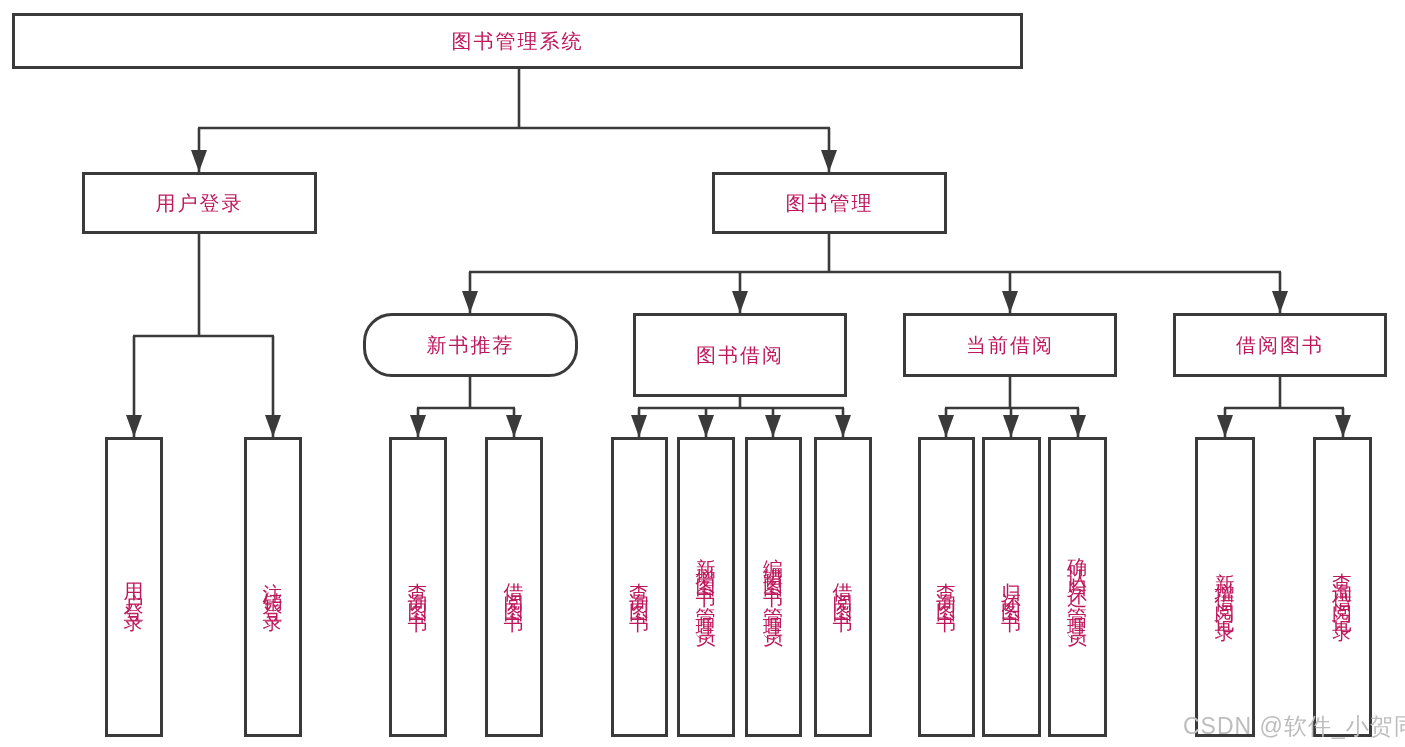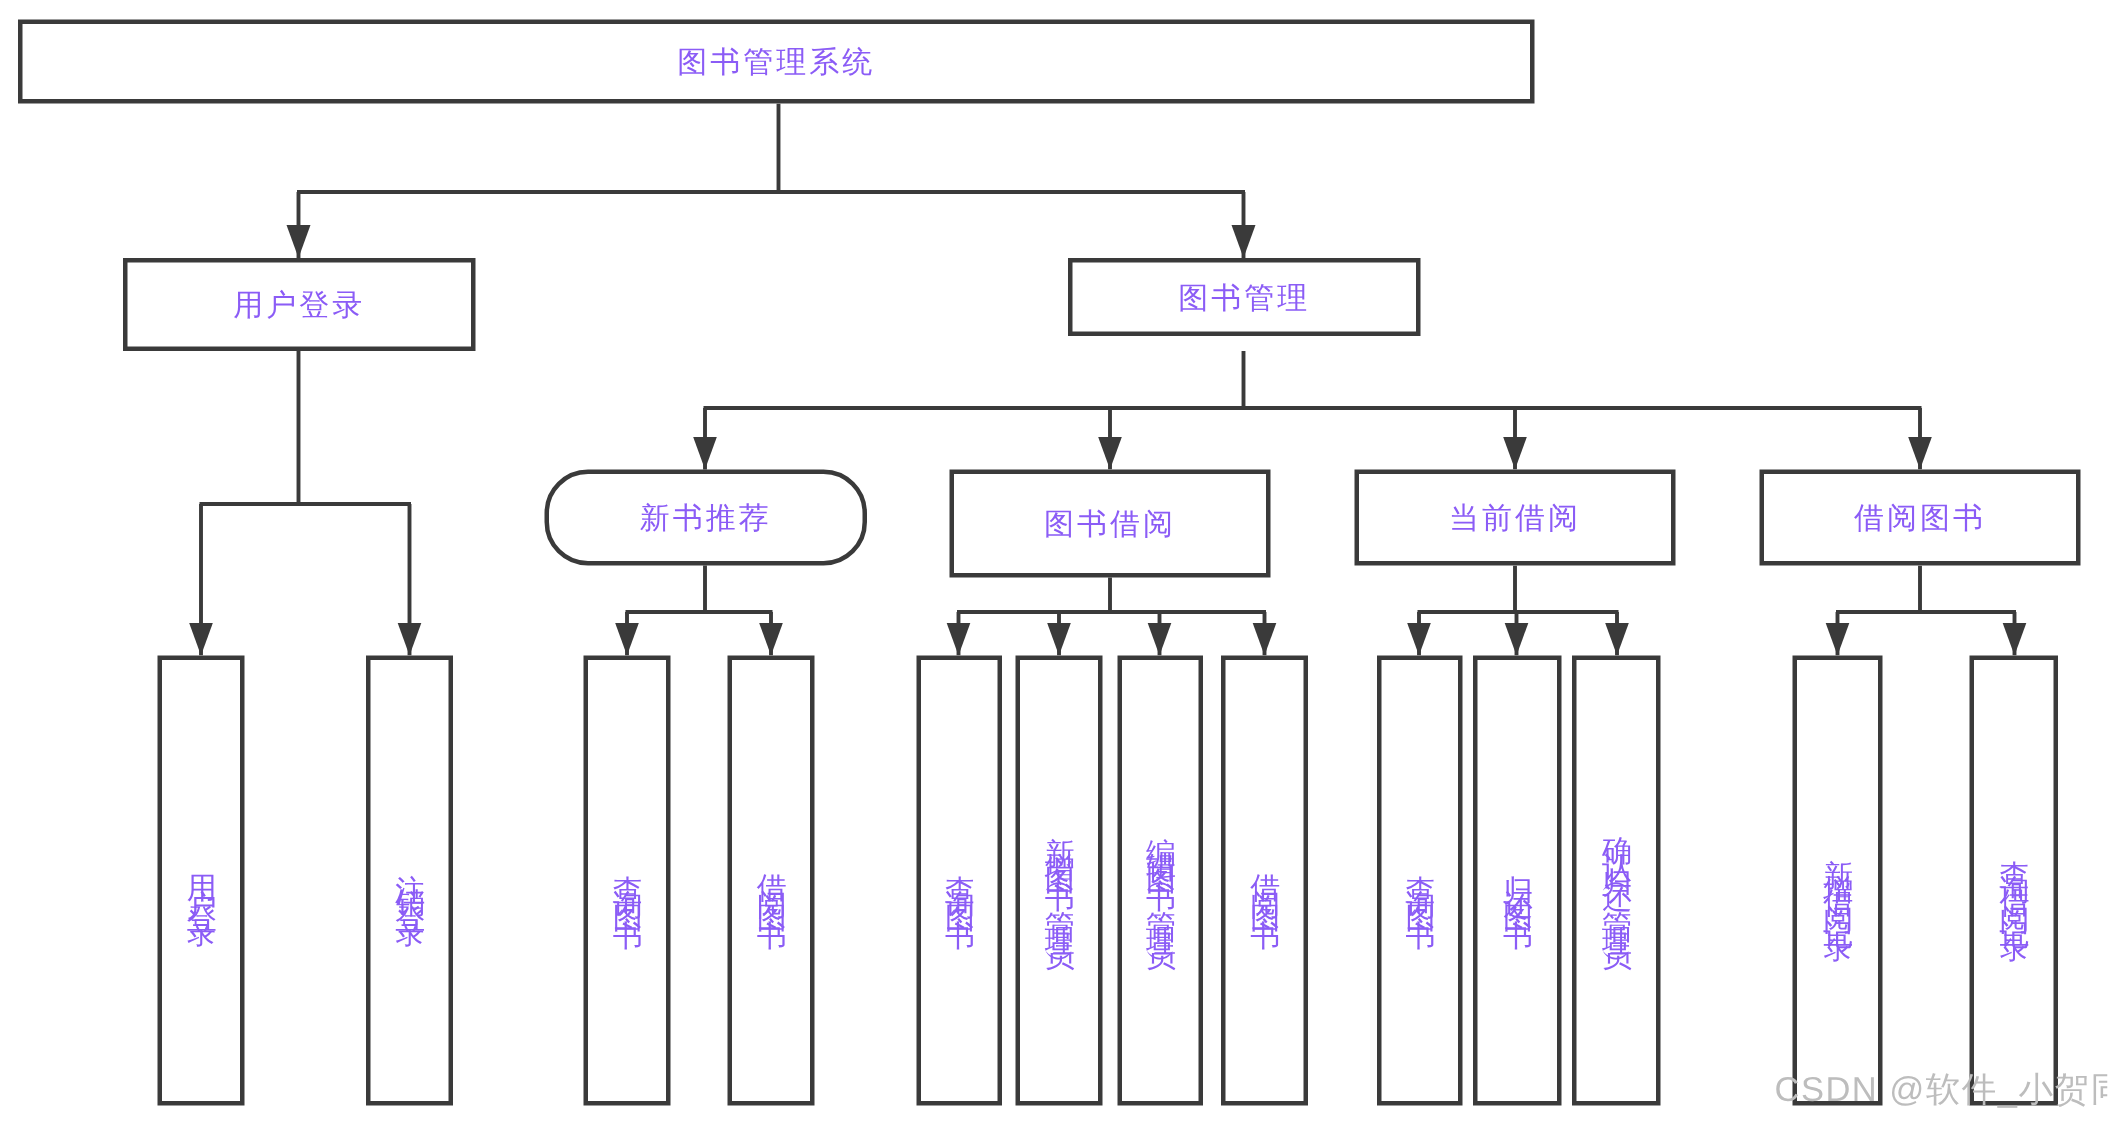--- a/index.html
+++ b/index.html
@@ -18,21 +18,21 @@
     pointer-events: none;
   }
   .box {
     position: absolute;
     box-sizing: border-box;
     border: 3px solid #3a3a3a;
     background: #ffffff;
     display: flex;
     align-items: center;
     justify-content: center;
-    color: #8b5cf6;
+    color: #be185d;
     font-size: 20px;
     letter-spacing: 2px;
     white-space: nowrap;
   }
   .vbox {
     writing-mode: vertical-rl;
     text-orientation: mixed;
     letter-spacing: 10px;
     line-height: 1;
     white-space: normal;
@@ -96,24 +96,24 @@
       <line x1="1280" y1="377" x2="1280" y2="408"></line>
       <line x1="1224" y1="408" x2="1344" y2="408"></line>
       <line x1="1225" y1="408" x2="1225" y2="437" marker-end="url(#arw)"></line>
       <line x1="1343" y1="408" x2="1343" y2="437" marker-end="url(#arw)"></line>
     </g>
   </svg>
 
   <div class="box" style="left:12px; top:13px; width:1011px; height:56px;">图书管理系统</div>
 
   <div class="box" style="left:82px; top:172px; width:235px; height:62px;">用户登录</div>
-  <div class="box" style="left:712px; top:172px; width:235px; height:52px;">图书管理</div>
+  <div class="box" style="left:712px; top:172px; width:235px; height:62px;">图书管理</div>
 
   <div class="box" style="left:363px; top:313px; width:215px; height:64px;border-radius:29px;">新书推荐</div>
-  <div class="box" style="left:633px; top:313px; width:214px; height:72px;">图书借阅</div>
+  <div class="box" style="left:633px; top:313px; width:214px; height:84px;">图书借阅</div>
   <div class="box" style="left:903px; top:313px; width:214px; height:64px;">当前借阅</div>
   <div class="box" style="left:1173px; top:313px; width:214px; height:64px;">借阅图书</div>
 
   <div class="box vbox" style="left:105px; top:437px; width:58px; height:300px;">用户登录</div>
   <div class="box vbox" style="left:244px; top:437px; width:58px; height:300px;">注销登录</div>
 
   <div class="box vbox" style="left:389px; top:437px; width:58px; height:300px;">查询图书</div>
   <div class="box vbox" style="left:485px; top:437px; width:58px; height:300px;">借阅图书</div>
 
   <div class="box vbox" style="left:611px; top:437px; width:57px; height:300px;">查询图书</div>

